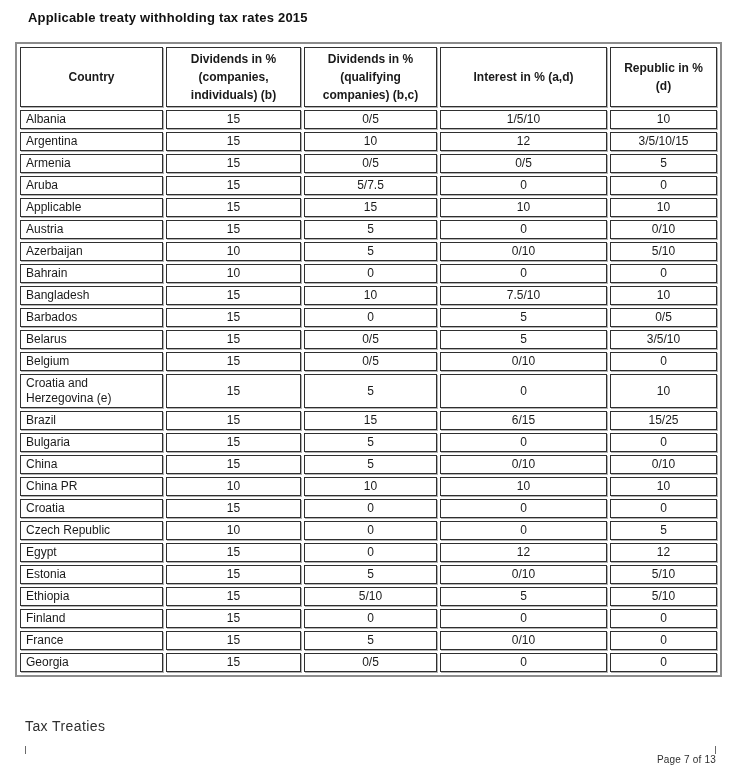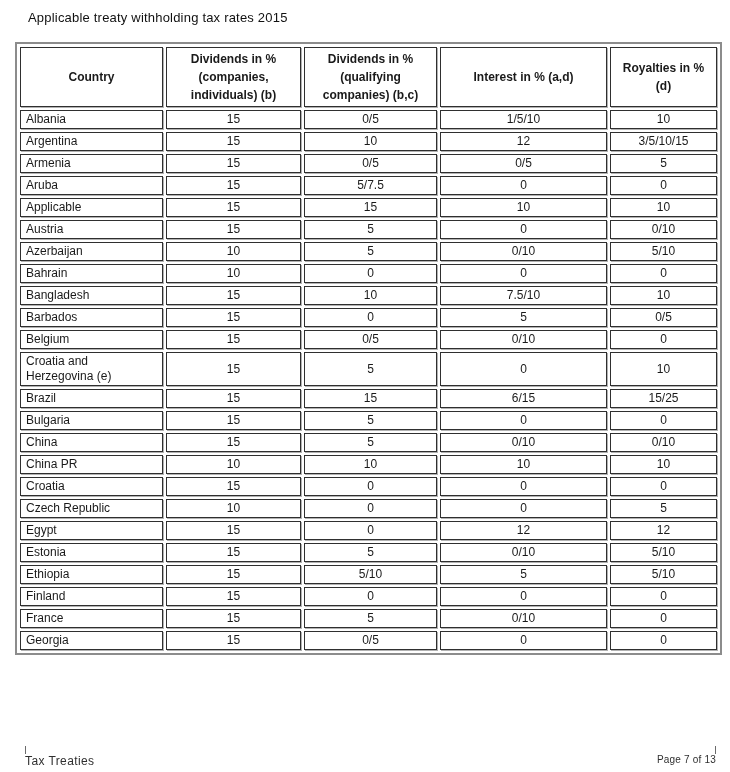--- a/index.html
+++ b/index.html
@@ -15,21 +15,21 @@
     font-family: "Liberation Sans", sans-serif;
     color: #1a1a1a;
     overflow: hidden;
   }
   .title {
     position: absolute;
     left: 28px;
     top: 10px;
     margin: 0;
     font-size: 13px;
-    font-weight: normal;
+    font-weight: bold;
     letter-spacing: 0.2px;
     color: #111111;
   }
   table.rates-table {
     position: absolute;
     left: 15px;
     top: 42px;
     width: 702px;
     table-layout: fixed;
     border-collapse: separate;
@@ -68,22 +68,22 @@
     top: 746px;
     width: 1px;
     height: 8px;
     background: #6b6b6b;
   }
   .footer-tick.left  { left: 25px; }
   .footer-tick.right { left: 715px; }
   .footer-left {
     position: absolute;
     left: 25px;
-    top: 754px;
-    font-size: 12px;
+    top: 718px;
+    font-size: 14px;
     letter-spacing: 0.4px;
     color: #2f2f2f;
   }
   .footer-right {
     position: absolute;
     right: 14px;
     top: 754px;
     font-size: 10px;
     letter-spacing: 0.2px;
     color: #2f2f2f;
@@ -107,21 +107,21 @@
     <thead>
       <tr>
         <th>Country</th>
         <th>Dividends in %
 (companies,
 individuals) (b)</th>
         <th>Dividends in %
 (qualifying
 companies) (b,c)</th>
         <th>Interest in % (a,d)</th>
-        <th>Royalties in %
+        <th>Republic in %
 (d)</th>
       </tr>
     </thead>
     <tbody id="rates-body">
         <tr>
           <td class="country">Albania</td>
           <td class="num">15</td>
           <td class="num">0/5</td>
           <td class="num">1/5/10</td>
           <td class="num">10</td>
@@ -183,20 +183,27 @@
           <td class="num">10</td>
         </tr>
         <tr>
           <td class="country">Barbados</td>
           <td class="num">15</td>
           <td class="num">0</td>
           <td class="num">5</td>
           <td class="num">0/5</td>
         </tr>
         <tr>
+          <td class="country">Belarus</td>
+          <td class="num">15</td>
+          <td class="num">0/5</td>
+          <td class="num">5</td>
+          <td class="num">3/5/10</td>
+        </tr>
+        <tr>
           <td class="country">Belgium</td>
           <td class="num">15</td>
           <td class="num">0/5</td>
           <td class="num">0/10</td>
           <td class="num">0</td>
         </tr>
         <tr>
           <td class="country">Croatia and Herzegovina (e)</td>
           <td class="num">15</td>
           <td class="num">5</td>

